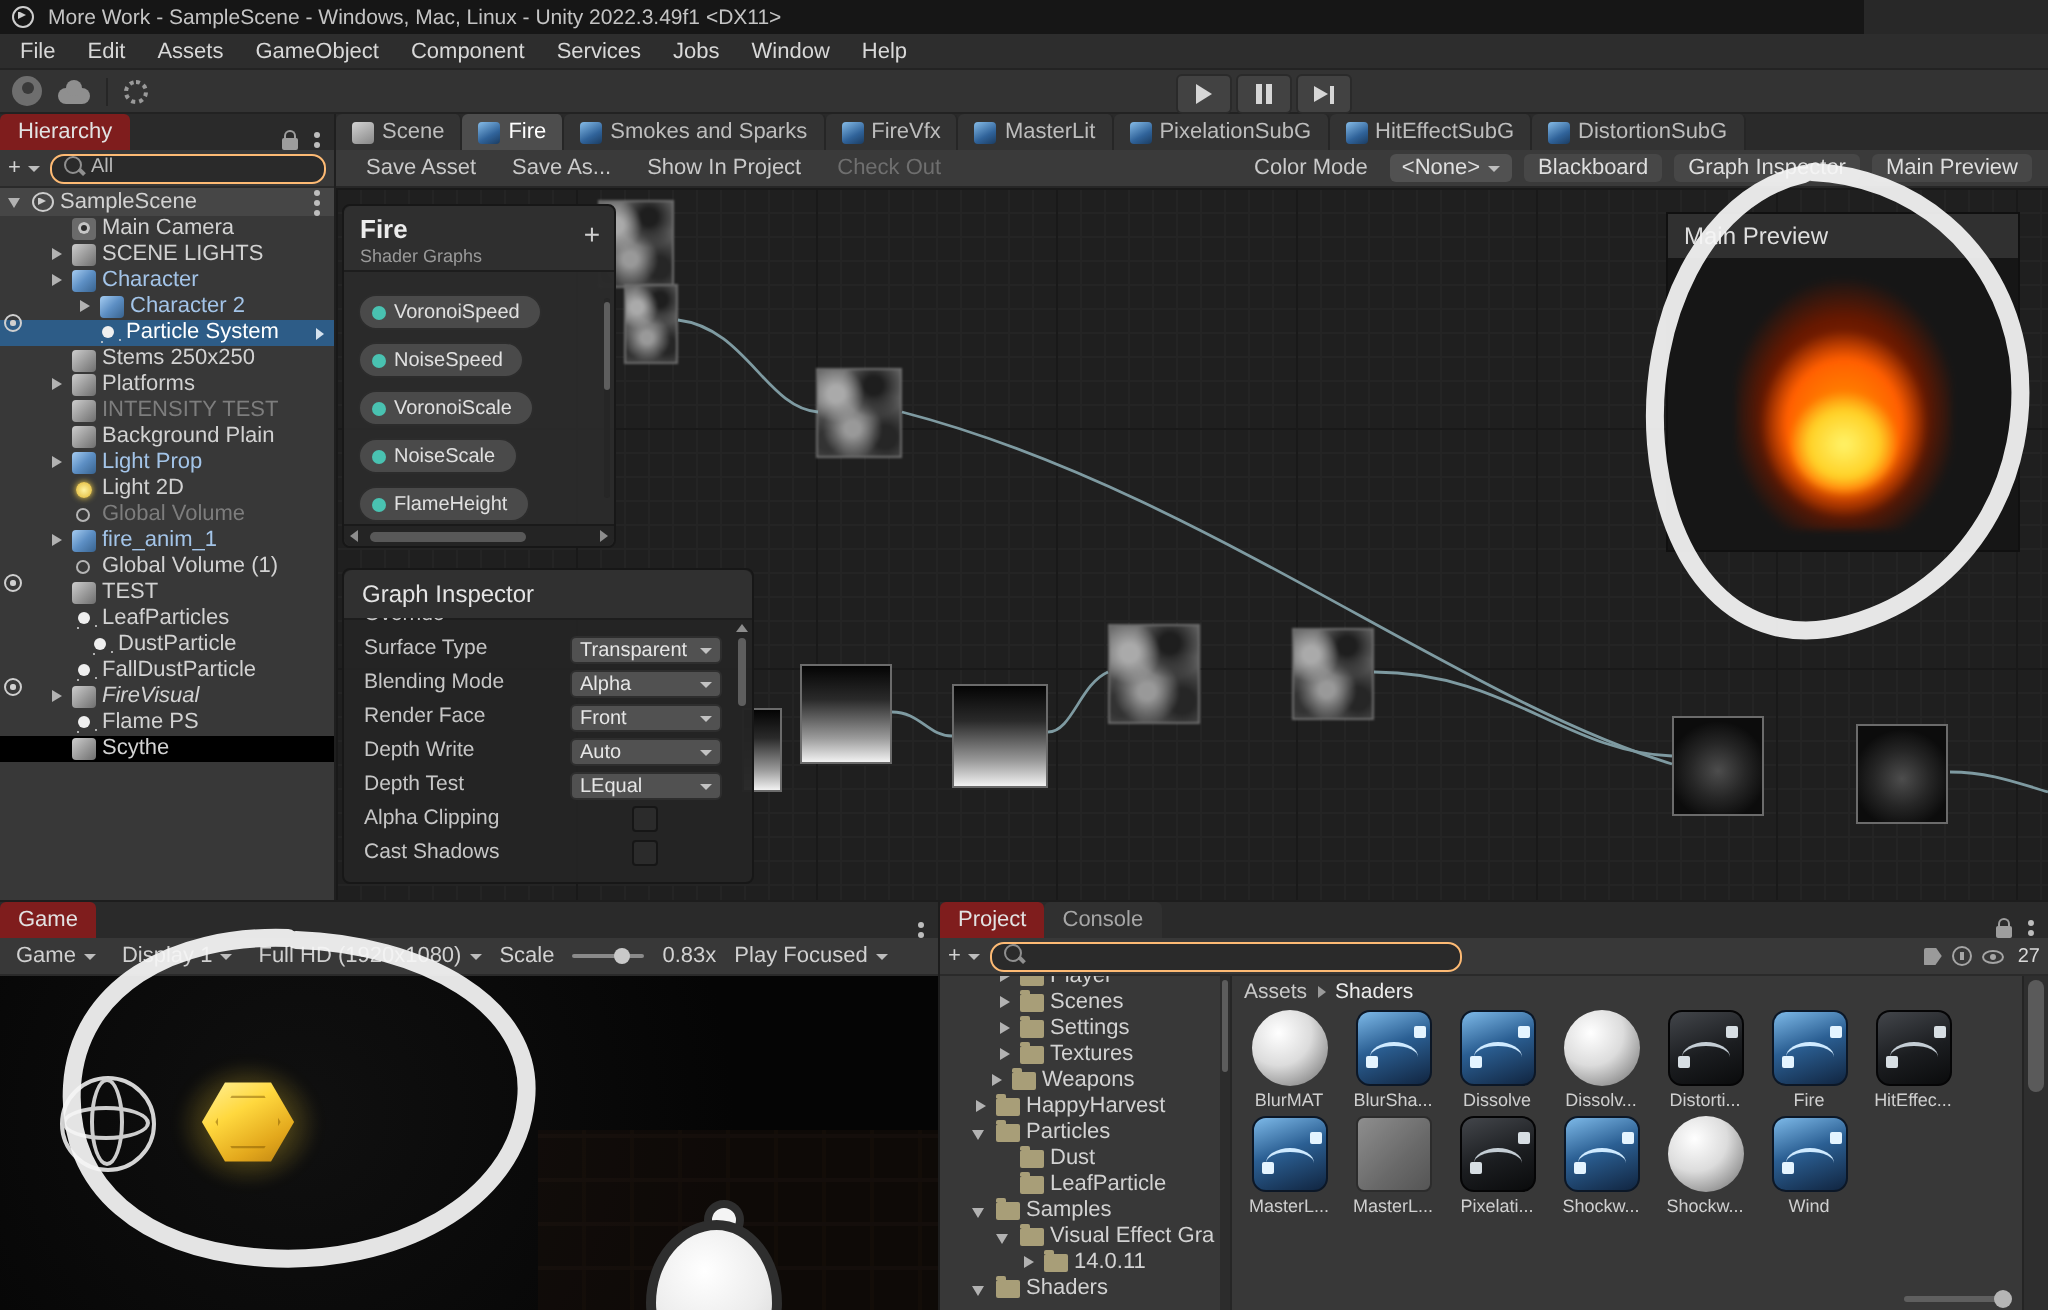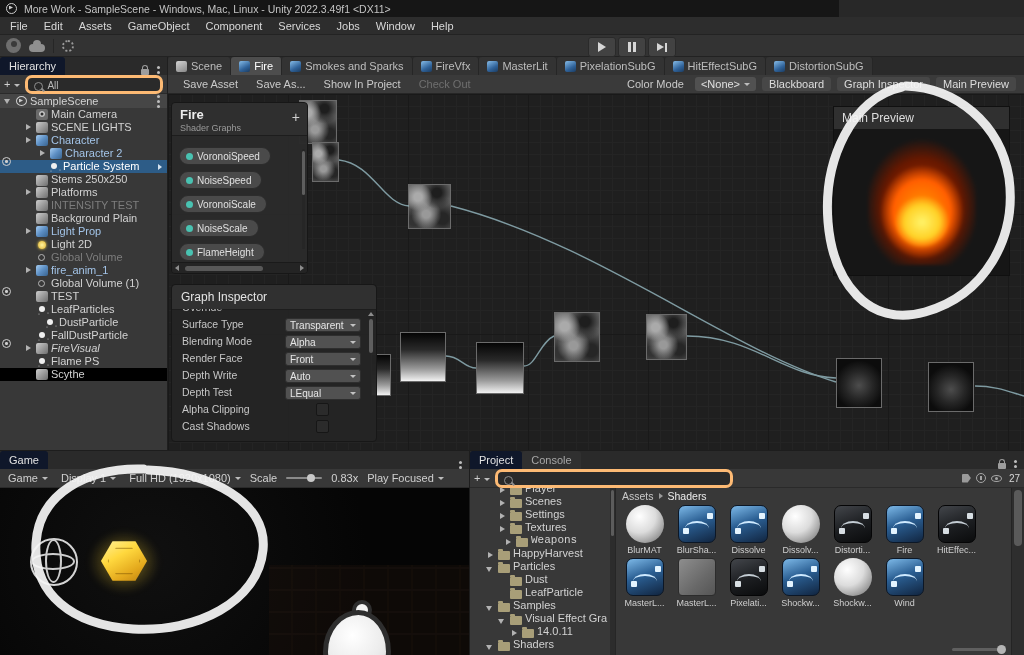--- a/index.html
+++ b/index.html
@@ -1,19 +1,19 @@
 <!DOCTYPE html>
 <html><head>
 <meta charset="utf-8">
 <style>
   html,body{margin:0;padding:0}
   body{position:relative;width:1024px;height:655px;overflow:hidden;background:#282828;
        font-family:"Liberation Sans",sans-serif;font-size:11px;color:#d2d2d2}
   
-  #titlebar{position:absolute;top:0;left:0;width:839px;height:17px;background:#161616;display:flex;
+  #titlebar{position:absolute;top:0;left:0;width:932px;height:17px;background:#161616;display:flex;
     align-items:center;gap:7px;padding-left:6px;box-sizing:border-box;color:#c4c4c4;font-size:10.5px;white-space:nowrap}
   .unity-logo{width:11px;height:11px;border:1.5px solid #cdcdcd;border-radius:50%;position:relative;box-sizing:border-box;flex:0 0 11px}
   .unity-logo::after{content:'';position:absolute;left:2px;top:1.5px;width:4px;height:4px;background:#cdcdcd;clip-path:polygon(0 0,100% 50%,0 100%)}
   #menubar{position:absolute;top:17px;left:0;width:1024px;height:18px;background:#2d2d2d;display:flex;
     align-items:center;padding-left:2px;box-sizing:border-box;border-bottom:1px solid #232323}
   .menu-item{padding:2px 8px;color:#d8d8d8}
   #maintoolbar{position:absolute;top:35px;left:0;width:1024px;height:22px;background:#333;border-bottom:1px solid #222;box-sizing:border-box}
   .tb-left{position:absolute;left:6px;top:3px;display:flex;align-items:center;gap:8px}
   .icon-account{width:15px;height:15px;border-radius:50%;background:#6e6e6e;position:relative}
   .icon-account::after{content:'';position:absolute;left:4.5px;top:3px;width:6px;height:6px;border-radius:50%;background:#3a3a3a}
@@ -23,31 +23,31 @@
   .tb-sep{width:1px;height:14px;background:#262626}
   #transport{position:absolute;left:588px;top:2px;display:flex;gap:2px}
   .tr-btn{width:26px;height:18px;background:#424242;border:1px solid #2a2a2a;border-radius:3px;display:flex;align-items:center;justify-content:center}
   .icon-play{width:0;height:0;border-left:8px solid #d6d6d6;border-top:5px solid transparent;border-bottom:5px solid transparent}
   .icon-pause{width:8px;height:10px;border-left:3px solid #d6d6d6;border-right:3px solid #d6d6d6;box-sizing:border-box}
   .icon-step{display:flex;align-items:center;gap:1px}
   .icon-step i{display:block;width:0;height:0;border-left:7px solid #d6d6d6;border-top:4.5px solid transparent;border-bottom:4.5px solid transparent}
   .icon-step b{display:block;width:2px;height:9px;background:#d6d6d6}
   
   .pane-tabbar{position:absolute;left:0;right:0;top:0;height:18px;background:#2a2a2a;display:flex;align-items:flex-end}
-  .ptab{height:18px;display:flex;align-items:center;gap:4px;padding:0 9px;background:#0f172a;color:#e2e2e2;border-radius:3px 3px 0 0;box-sizing:border-box;white-space:nowrap}
+  .ptab{height:18px;display:flex;align-items:center;gap:4px;padding:0 9px;background:#7f1d1d;color:#e2e2e2;border-radius:3px 3px 0 0;box-sizing:border-box;white-space:nowrap}
   .ptab.inactive{background:#303030;color:#a6a6a6}
   .pane-toolbar{position:absolute;left:0;right:0;top:18px;height:19px;background:#383838;border-bottom:1px solid #2a2a2a;
     display:flex;align-items:center;padding:0 4px;box-sizing:border-box;gap:5px;white-space:nowrap}
   .icon-kebab{width:3px;height:3px;border-radius:50%;background:#bdbdbd;box-shadow:0 -5px 0 #bdbdbd,0 5px 0 #bdbdbd;margin:0 5px}
   .icon-lock{width:8px;height:6px;background:#9d9d9d;border-radius:1px;position:relative;margin:0 3px}
   .icon-lock::before{content:'';position:absolute;left:1px;top:-4px;width:4px;height:4px;border:1.5px solid #9d9d9d;border-bottom:none;border-radius:3px 3px 0 0}
   .tab-right{margin-left:auto;display:flex;align-items:center;padding-right:2px}
   .icon-search{width:7px;height:7px;border:1.5px solid #8f8f8f;border-radius:50%;position:relative;flex:0 0 7px;box-sizing:content-box}
   .icon-search::after{content:'';position:absolute;width:4px;height:1.5px;background:#8f8f8f;transform:rotate(45deg);right:-3px;bottom:-1px}
-  .searchbox{flex:1;height:13px;background:#2a2a2a;border:3px solid #fdba74;border-radius:7px;display:flex;align-items:flex-end;
+  .searchbox{flex:1;height:13px;background:#2a2a2a;border:1px solid #fdba74;border-radius:7px;display:flex;align-items:flex-start;
     gap:4px;padding:0 6px;color:#b8b8b8;font-size:10px}
   .caret::after{content:'';display:inline-block;margin-left:4px;border-top:3.5px solid #bdbdbd;border-left:3.5px solid transparent;border-right:3.5px solid transparent;vertical-align:middle}
   .flat-dd{display:flex;align-items:center;padding:0 4px;height:15px;color:#d0d0d0}
   
   #hierarchy{position:absolute;top:57px;left:0;width:168px;height:393px;background:#383838;border-right:1px solid #1f1f1f;box-sizing:border-box}
   #h-scene-row{position:absolute;top:37px;left:0;right:0;height:14px;background:#464646;display:flex;align-items:center;gap:3px;padding-left:4px}
   #h-items{position:absolute;top:51px;left:0;right:0;bottom:0;overflow:hidden}
   .hrow{height:13px;display:flex;align-items:center;gap:3px;position:relative;white-space:nowrap;box-sizing:border-box;line-height:13px}
   .hrow.selected{background:#2d5c87;color:#fff}
   .hrow.selected::after{content:'';position:absolute;right:5px;top:3.5px;border-left:4.5px solid #d5e2ee;border-top:3px solid transparent;border-bottom:3px solid transparent}
@@ -163,21 +163,21 @@
     background:radial-gradient(rgba(255,214,48,.5),rgba(255,214,48,0) 70%);filter:blur(3px)}
   .blob-ear{position:absolute;left:352px;top:112px;width:20px;height:20px;border-radius:50%;background:#f4f4f4;border:4px solid #2e2e2e;box-sizing:border-box}
   .blob{position:absolute;left:323px;top:122px;width:68px;height:74px;border-radius:52% 48% 46% 46%/56% 56% 44% 44%;
     background:radial-gradient(circle at 42% 32%,#ffffff 0%,#ececec 55%,#d2d2d2 100%);border:5px solid #2e2e2e;box-sizing:border-box}
   .floor{position:absolute;right:0;bottom:0;width:200px;height:90px;opacity:.55;
     background:repeating-linear-gradient(90deg,#170f0a 0 22px,#1f140c 22px 24px),repeating-linear-gradient(0deg,#170f0a 0 20px,#221610 20px 22px);background-blend-mode:lighten}
   
   #projectpanel{position:absolute;top:450px;left:470px;width:554px;height:205px;background:#383838;border-top:1px solid #1d1d1d;box-sizing:border-box}
   #p-content{position:absolute;top:37px;left:0;right:0;bottom:0;display:flex}
   #ptree{width:146px;overflow:hidden;border-right:1px solid #262626;position:relative;box-sizing:border-box}
-  .prow{height:13px;display:flex;align-items:flex-end;gap:3px;white-space:nowrap;box-sizing:border-box;line-height:13px}
+  .prow{height:13px;display:flex;align-items:center;gap:3px;white-space:nowrap;box-sizing:border-box;line-height:13px}
   .prow.cut{margin-top:-6px}
   .ficon{width:12px;height:9px;flex:0 0 12px;background:#a89e78;border-radius:1px;position:relative}
   .ficon::before{content:'';position:absolute;left:0;top:-2px;width:5px;height:2px;background:#a89e78;border-radius:1px 1px 0 0}
   .tree-scroll{position:absolute;right:0;top:0;width:5px;height:100%;background:#2c2c2c}
   .tree-scroll .thumb{position:absolute;top:2px;left:1px;width:3px;height:46px;background:#5c5c5c;border-radius:2px}
   #pmain{flex:1;position:relative;overflow:hidden}
   #breadcrumb{position:absolute;top:0;left:0;right:0;height:15px;display:flex;align-items:center;gap:5px;padding-left:6px;font-size:10.5px;color:#c9c9c9}
   .bc-sep{width:0;height:0;border-left:4px solid #9a9a9a;border-top:3px solid transparent;border-bottom:3px solid transparent}
   #agrid{position:absolute;top:17px;left:5px;right:16px;bottom:14px;display:flex;flex-wrap:wrap;align-content:flex-start;gap:3px 5px}
   .aitem{width:47px;display:flex;flex-direction:column;align-items:center;gap:2px}
@@ -701,21 +701,21 @@
             <span class="ficon"></span>
             <span>Settings</span>
           </div>
 
           <div class="prow normal" style="padding-left: 28px;">
             <span class="arrow collapsed"></span>
             <span class="ficon"></span>
             <span>Textures</span>
           </div>
 
-          <div class="prow normal" style="padding-left: 34px; font-family: Liberation Mono, monospace;">
+          <div class="prow normal" style="padding-left: 24px;">
             <span class="arrow collapsed"></span>
             <span class="ficon"></span>
             <span>Weapons</span>
           </div>
 
           <div class="prow normal" style="padding-left: 16px;">
             <span class="arrow collapsed"></span>
             <span class="ficon"></span>
             <span>HappyHarvest</span>
           </div>

